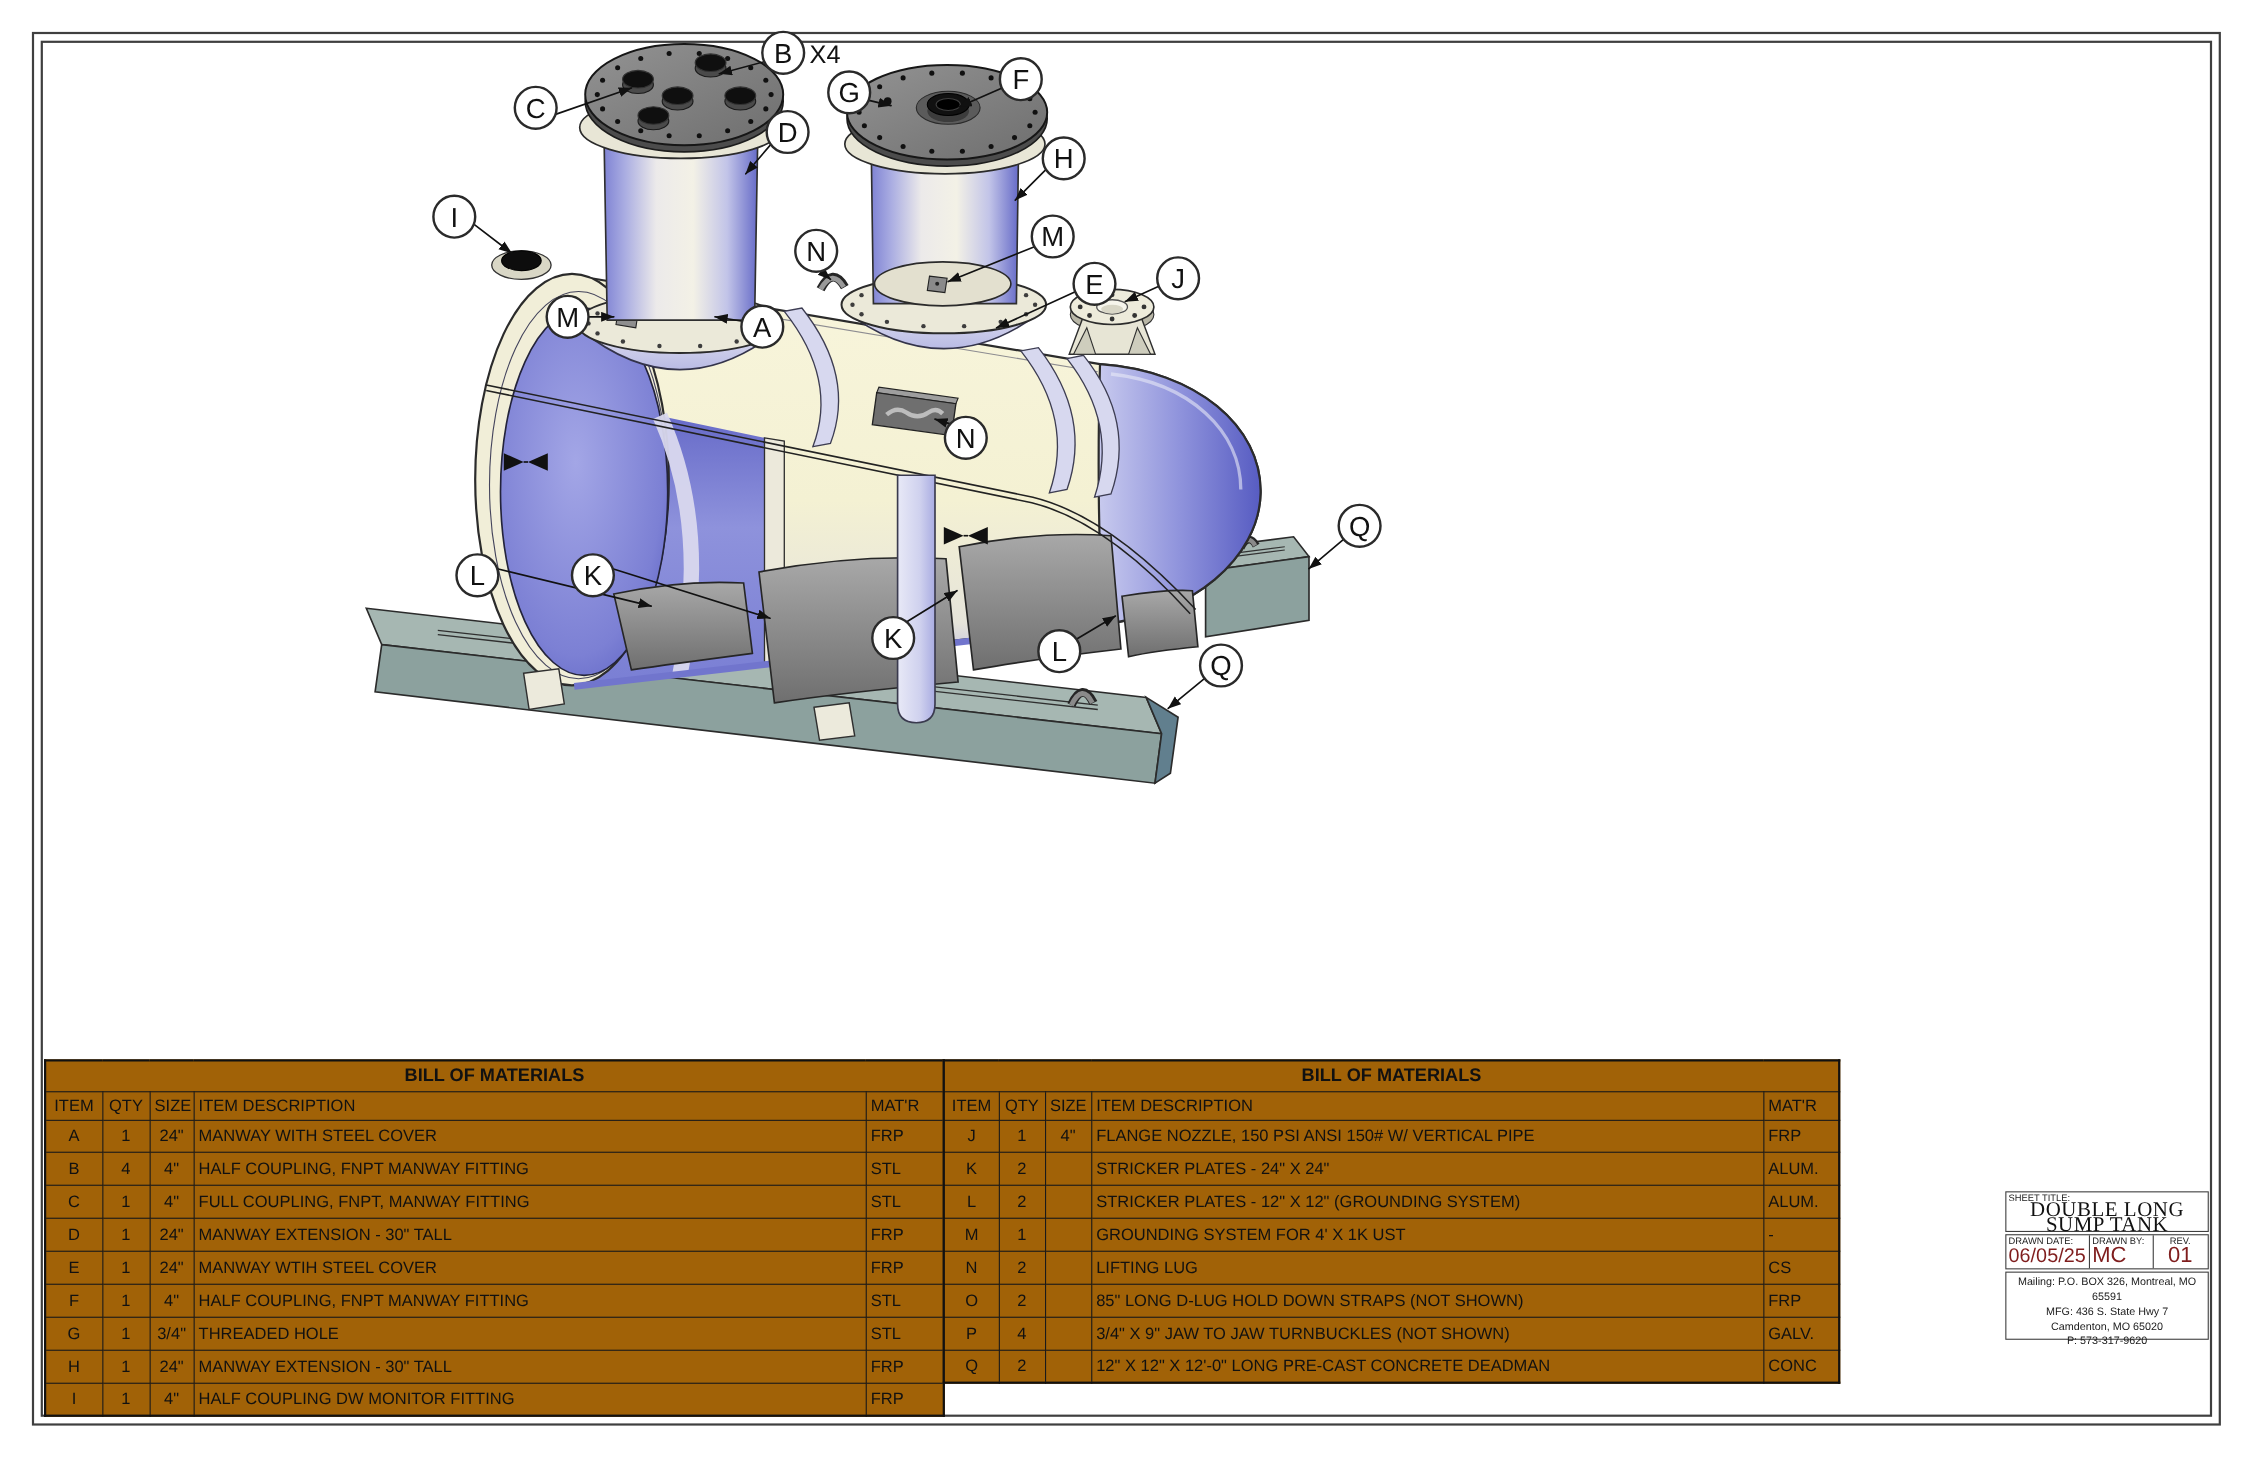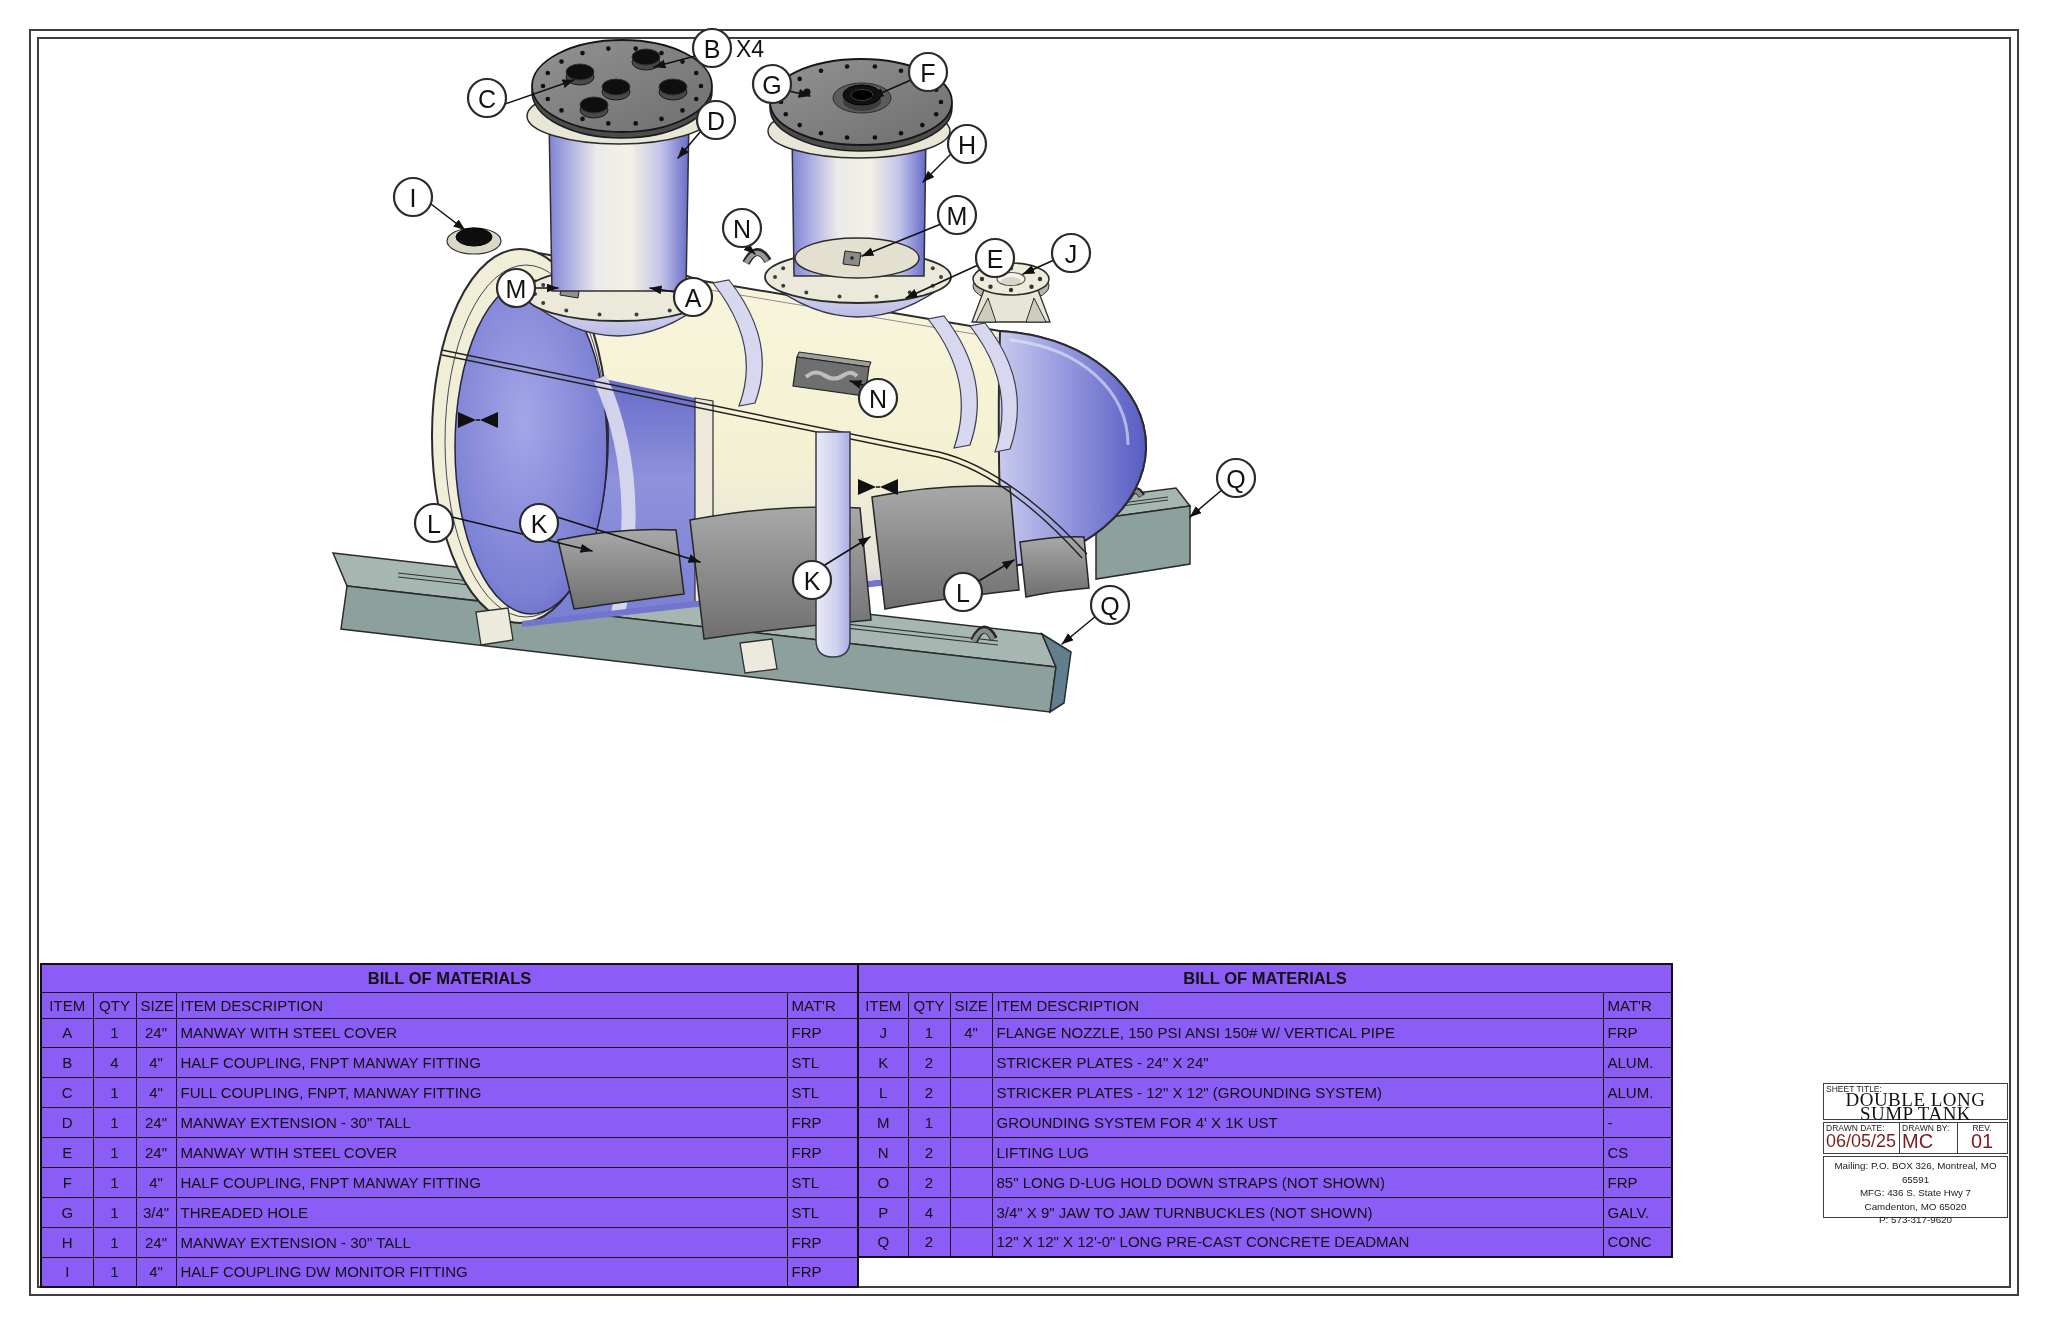--- a/index.html
+++ b/index.html
@@ -4,21 +4,21 @@
 <style>
   html,body{margin:0;padding:0;background:#ffffff;}
   body{width:2048px;height:1325px;position:relative;font-family:"Liberation Sans",sans-serif;overflow:hidden;}
   .sheet{position:absolute;inset:0;background:#fff;}
   .b-outer{position:absolute;left:29px;top:29px;width:1990px;height:1267px;border:2px solid #3f3f3f;box-sizing:border-box;}
   .b-inner{position:absolute;left:37px;top:37px;width:1974px;height:1251px;border:2px solid #3f3f3f;box-sizing:border-box;}
   svg.drawing{position:absolute;left:0;top:0;}
   svg.drawing text{font-family:"Liberation Sans",sans-serif;}
 
   
-  table.bom{position:absolute;top:963px;border-collapse:collapse;table-layout:fixed;background:#8b5cf6;border:2.5px solid #111;}
+  table.bom{position:absolute;top:963px;border-collapse:collapse;table-layout:fixed;background:#a16207;border:2.5px solid #111;}
   .bom-left{left:40px;width:817px;}
   .bom-right{left:857px;width:814px;}
   table.bom td{border:1.5px solid #1a1a1a;font-size:15px;color:#111;padding:0 4px;white-space:nowrap;overflow:hidden;}
   table.bom tr{height:29.9px;}
   table.bom tr.t{height:28px;}
   table.bom tr.t td{font-weight:bold;font-size:16.5px;text-align:center;}
   table.bom tr.h{height:26px;}
   .c{text-align:center;}
   .l{text-align:left;}
 

